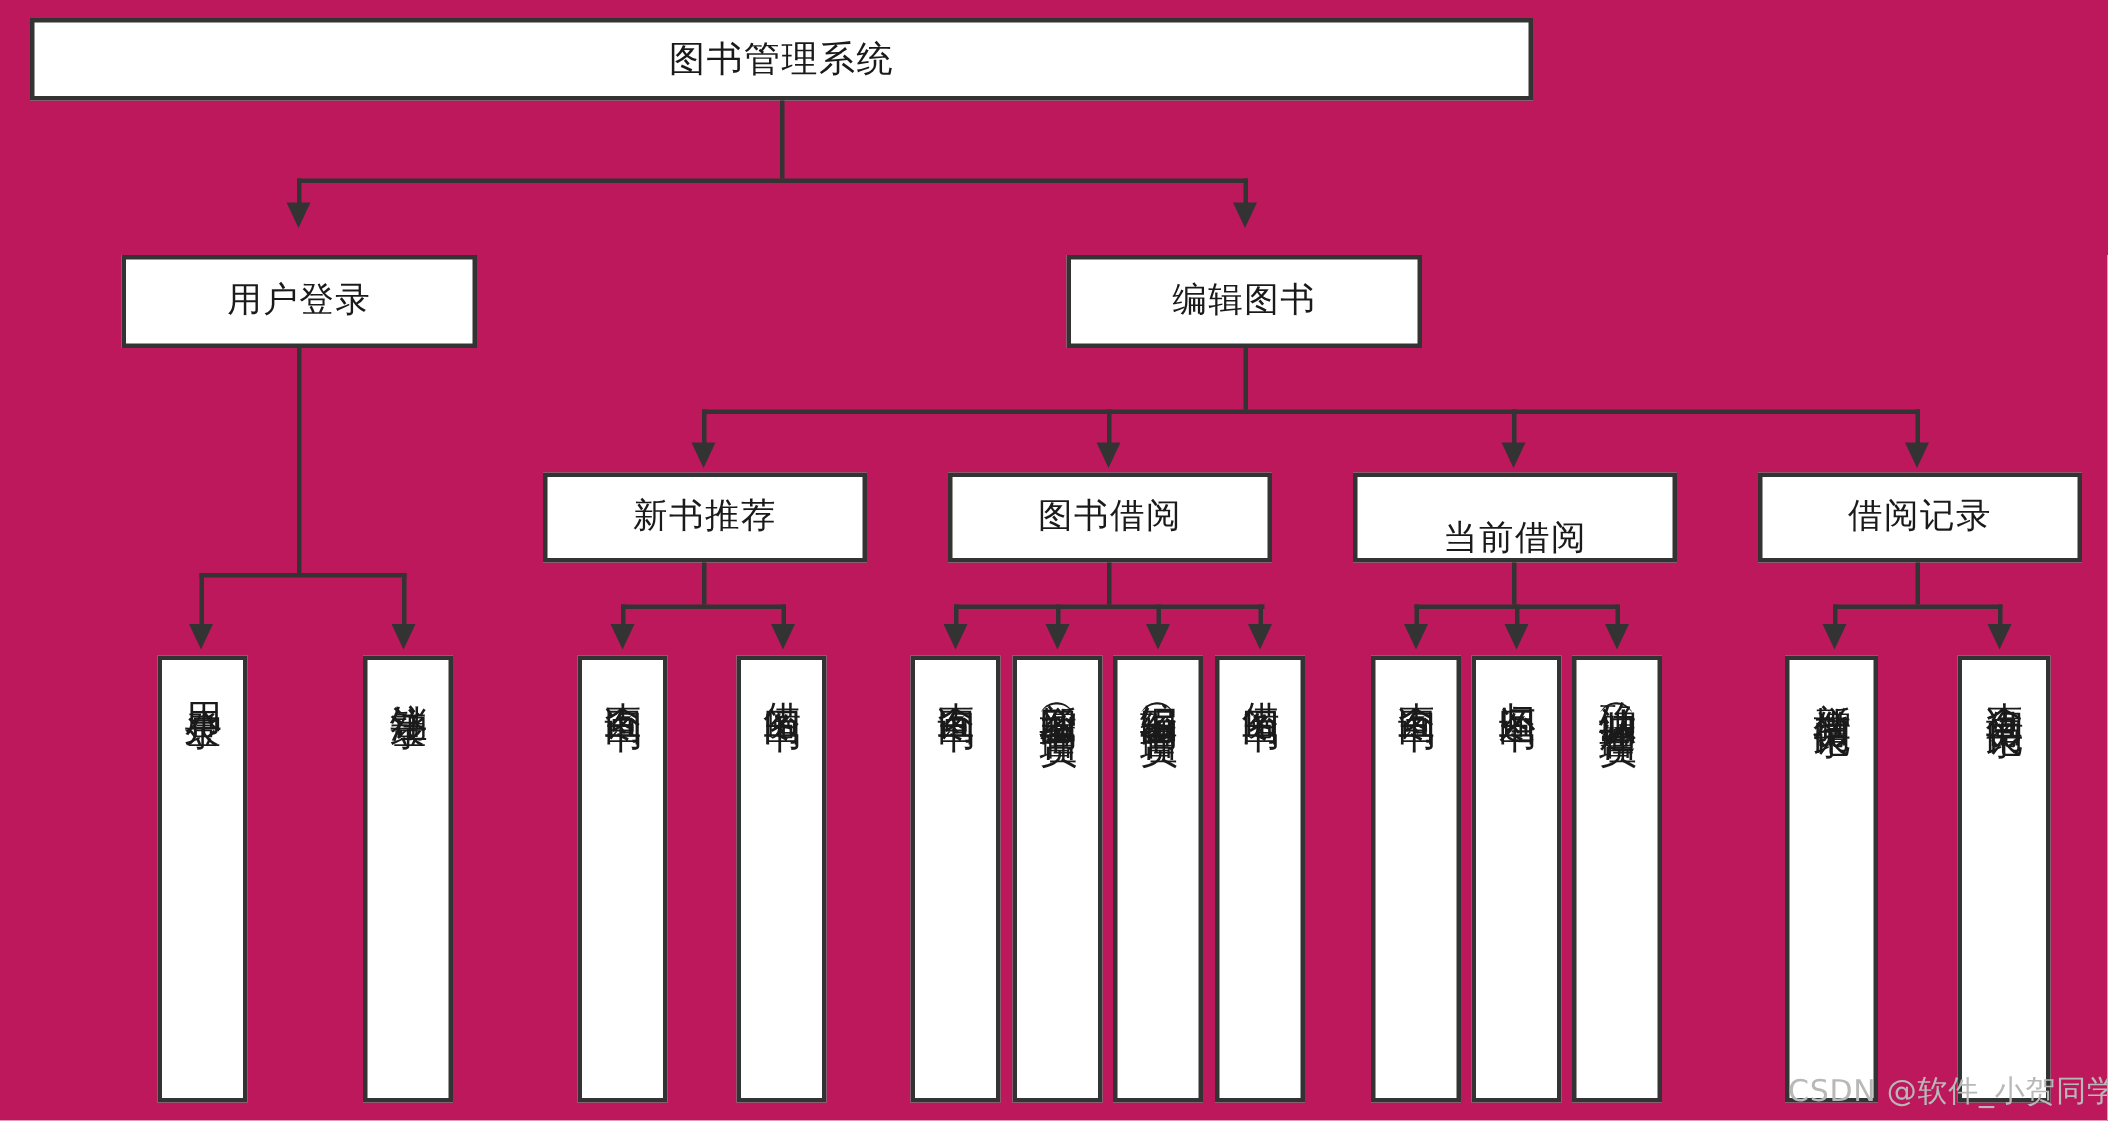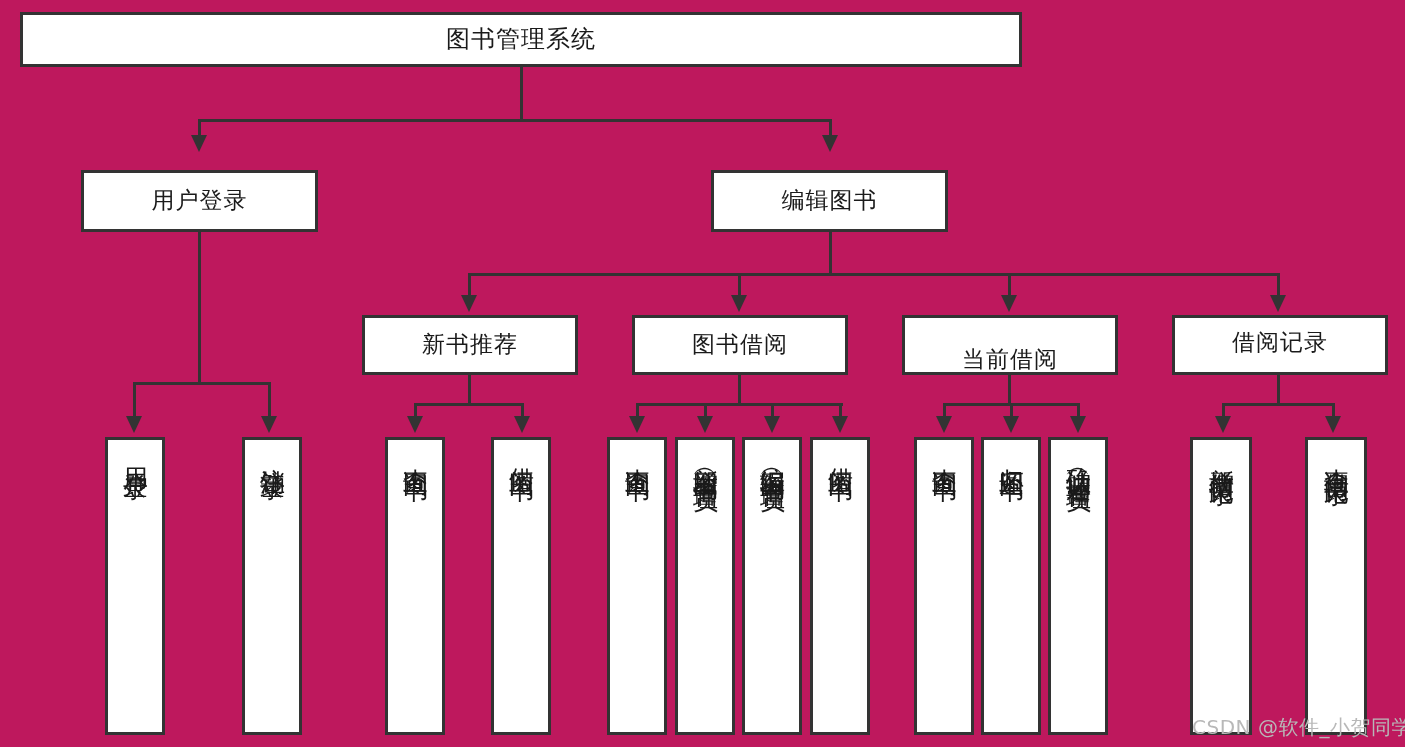--- a/index.html
+++ b/index.html
@@ -129,21 +129,21 @@
 
   <div class="node lvl3" style="left:362px; top:315px; width:216px; height:60px;">
     <span class="label">新书推荐</span>
   </div>
   <div class="node lvl3" style="left:632px; top:315px; width:216px; height:60px;">
     <span class="label">图书借阅</span>
   </div>
   <div class="node lvl3" style="left:902px; top:315px; width:216px; height:60px;align-items:flex-end;">
     <span class="label">当前借阅</span>
   </div>
-  <div class="node lvl3" style="left:1172px; top:315px; width:216px; height:60px;font-family:Liberation Mono, monospace;">
+  <div class="node lvl3" style="left:1172px; top:315px; width:216px; height:60px;">
     <span class="label">借阅记录</span>
   </div>
 
   <div class="line vline" style="left:468px; top:375px; width:3px; height:28px;"></div>
   <div class="line hline" style="left:414px; top:403px; width:110px; height:3px;"></div>
   <div class="line vline" style="left:414px; top:403px; width:3px; height:15px;"></div>
   <div class="arrow" style="left:407px; top:416px;"></div>
   <div class="line vline" style="left:521px; top:403px; width:3px; height:15px;"></div>
   <div class="arrow" style="left:514px; top:416px;"></div>
 

